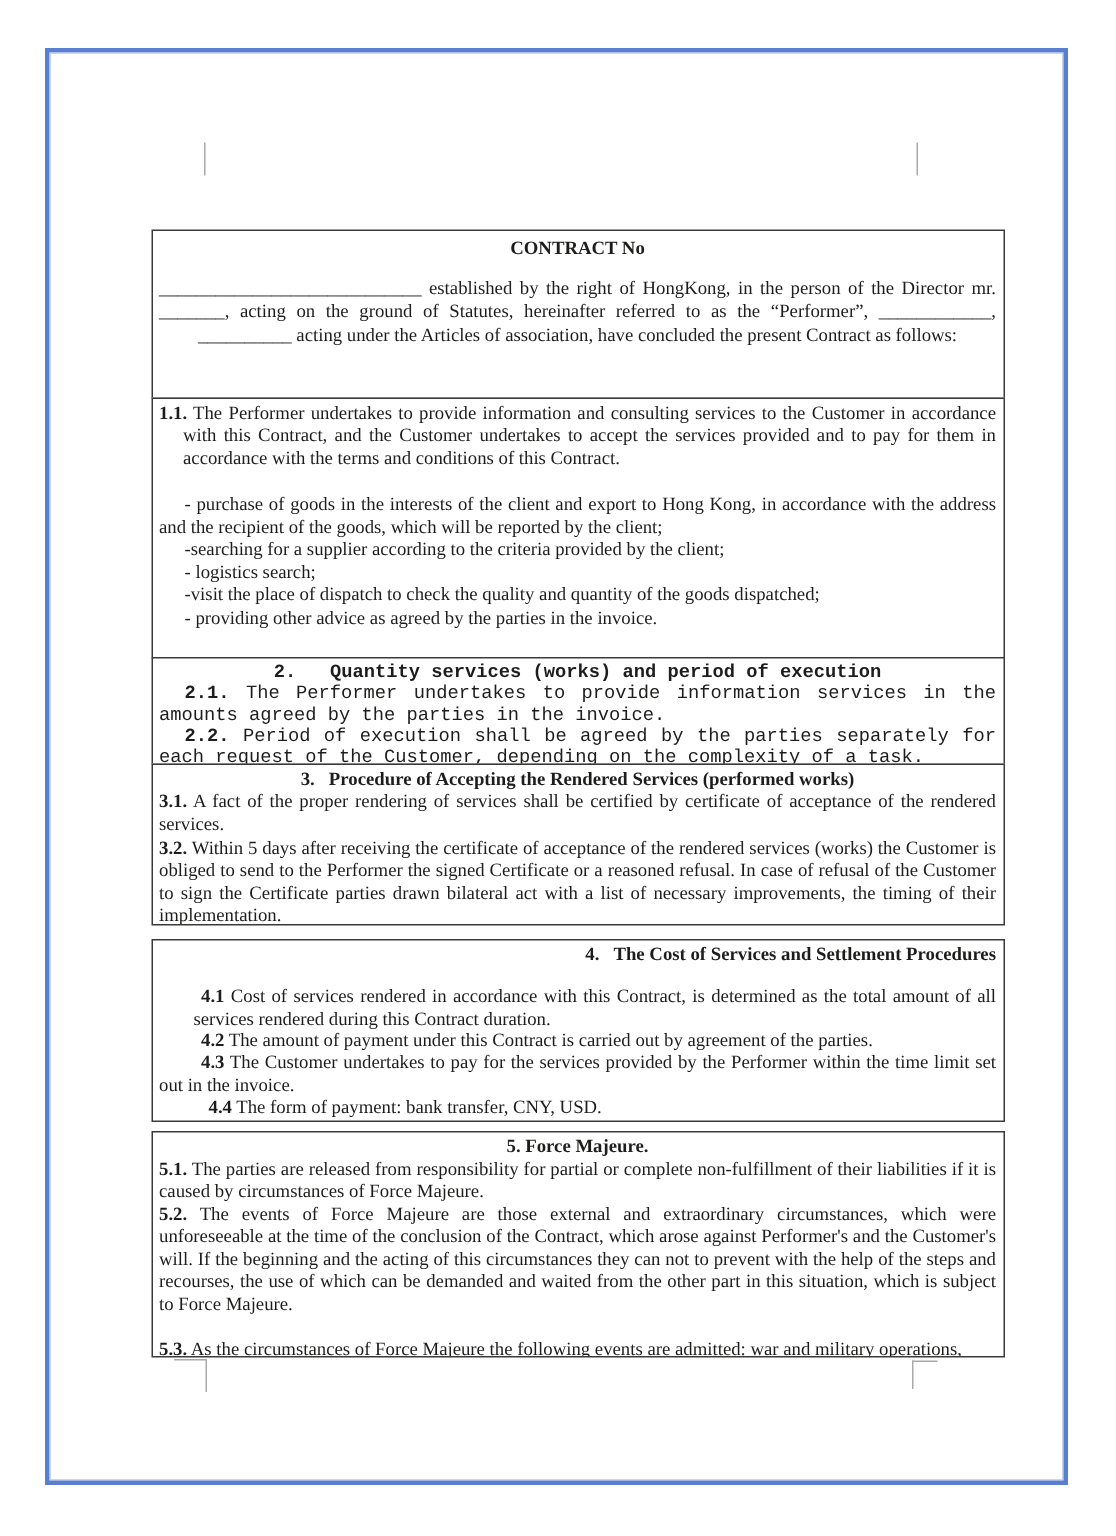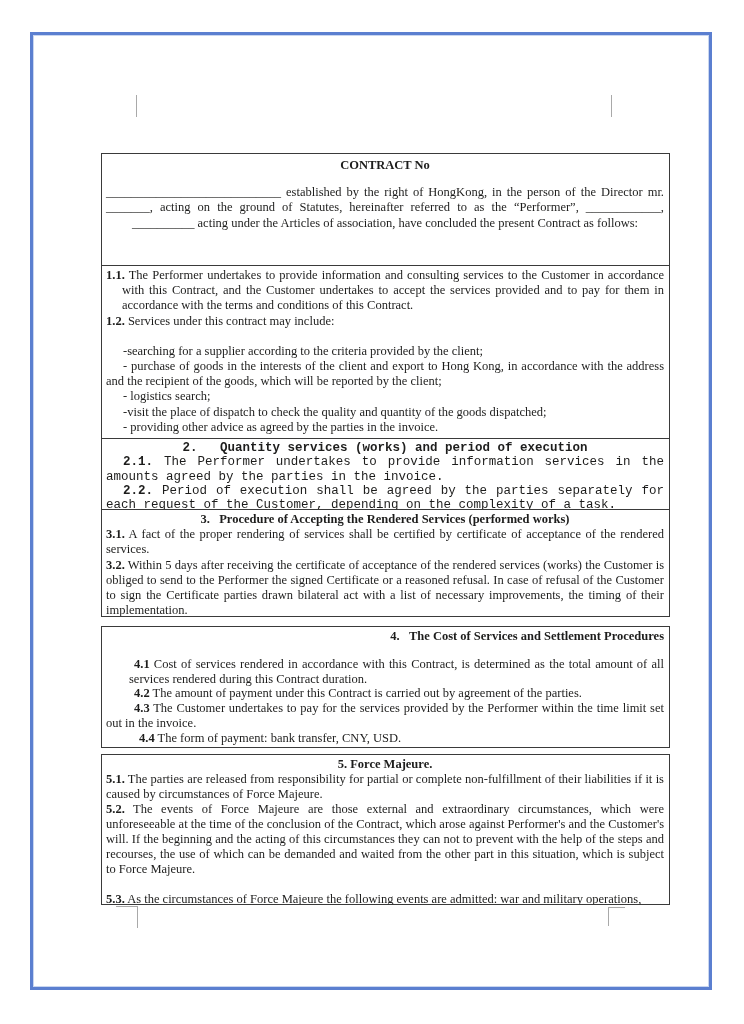--- a/index.html
+++ b/index.html
@@ -68,24 +68,23 @@
       <div class="intro">
           <div class="iline i-just">____________________________ established by the right of HongKong, in the person of the Director mr.</div>
           <div class="iline i-just">_______, acting on the ground of Statutes, hereinafter referred to as the “Performer”, ____________,</div>
           <div class="iline i-center">__________ acting under the Articles of association, have concluded the present Contract as follows:</div>
         </div>
     </div>
 
     <div>
         <div class="box sec sec-0">
           <div class="para p-hang"><b>1.1.</b> The Performer undertakes to provide information and consulting services to the Customer in accordance with this Contract, and the Customer undertakes to accept the services provided and to pay for them in accordance with the terms and conditions of this Contract.</div>
-          <div class="para p-hang"><b>1.2.</b> Services under this contract may include:</div>
           <div class="para p-blank"></div>
+          <div class="para p-ind">- purchase of goods in the interests of the client and export to Hong Kong, in accordance with the address and the recipient of the goods, which will be reported by the client;</div>
           <div class="para p-ind">-searching for a supplier according to the criteria provided by the client;</div>
-          <div class="para p-ind">- purchase of goods in the interests of the client and export to Hong Kong, in accordance with the address and the recipient of the goods, which will be reported by the client;</div>
           <div class="para p-ind">- logistics search;</div>
           <div class="para p-ind">-visit the place of dispatch to check the quality and quantity of the goods dispatched;</div>
           <div class="para p-ind">- providing other advice as agreed by the parties in the invoice.</div>
         </div>
         <div class="box sec sec-1">
           <div class="sec-heading">2.&nbsp;&nbsp;&nbsp;Quantity services (works) and period of execution</div>
           <div class="para p-ind"><b>2.1.</b> The Performer undertakes to provide information services in the amounts agreed by the parties in the invoice.</div>
           <div class="para p-ind"><b>2.2.</b> Period of execution shall be agreed by the parties separately for each request of the Customer, depending on the complexity of a task.</div>
           <div class="para p-ind"><b>2.3.</b> The Customer requests shall be sent to the Performer by telephone, e-mail or using messengers (WeChat, WhatsApp, etc.).</div>
         </div>

